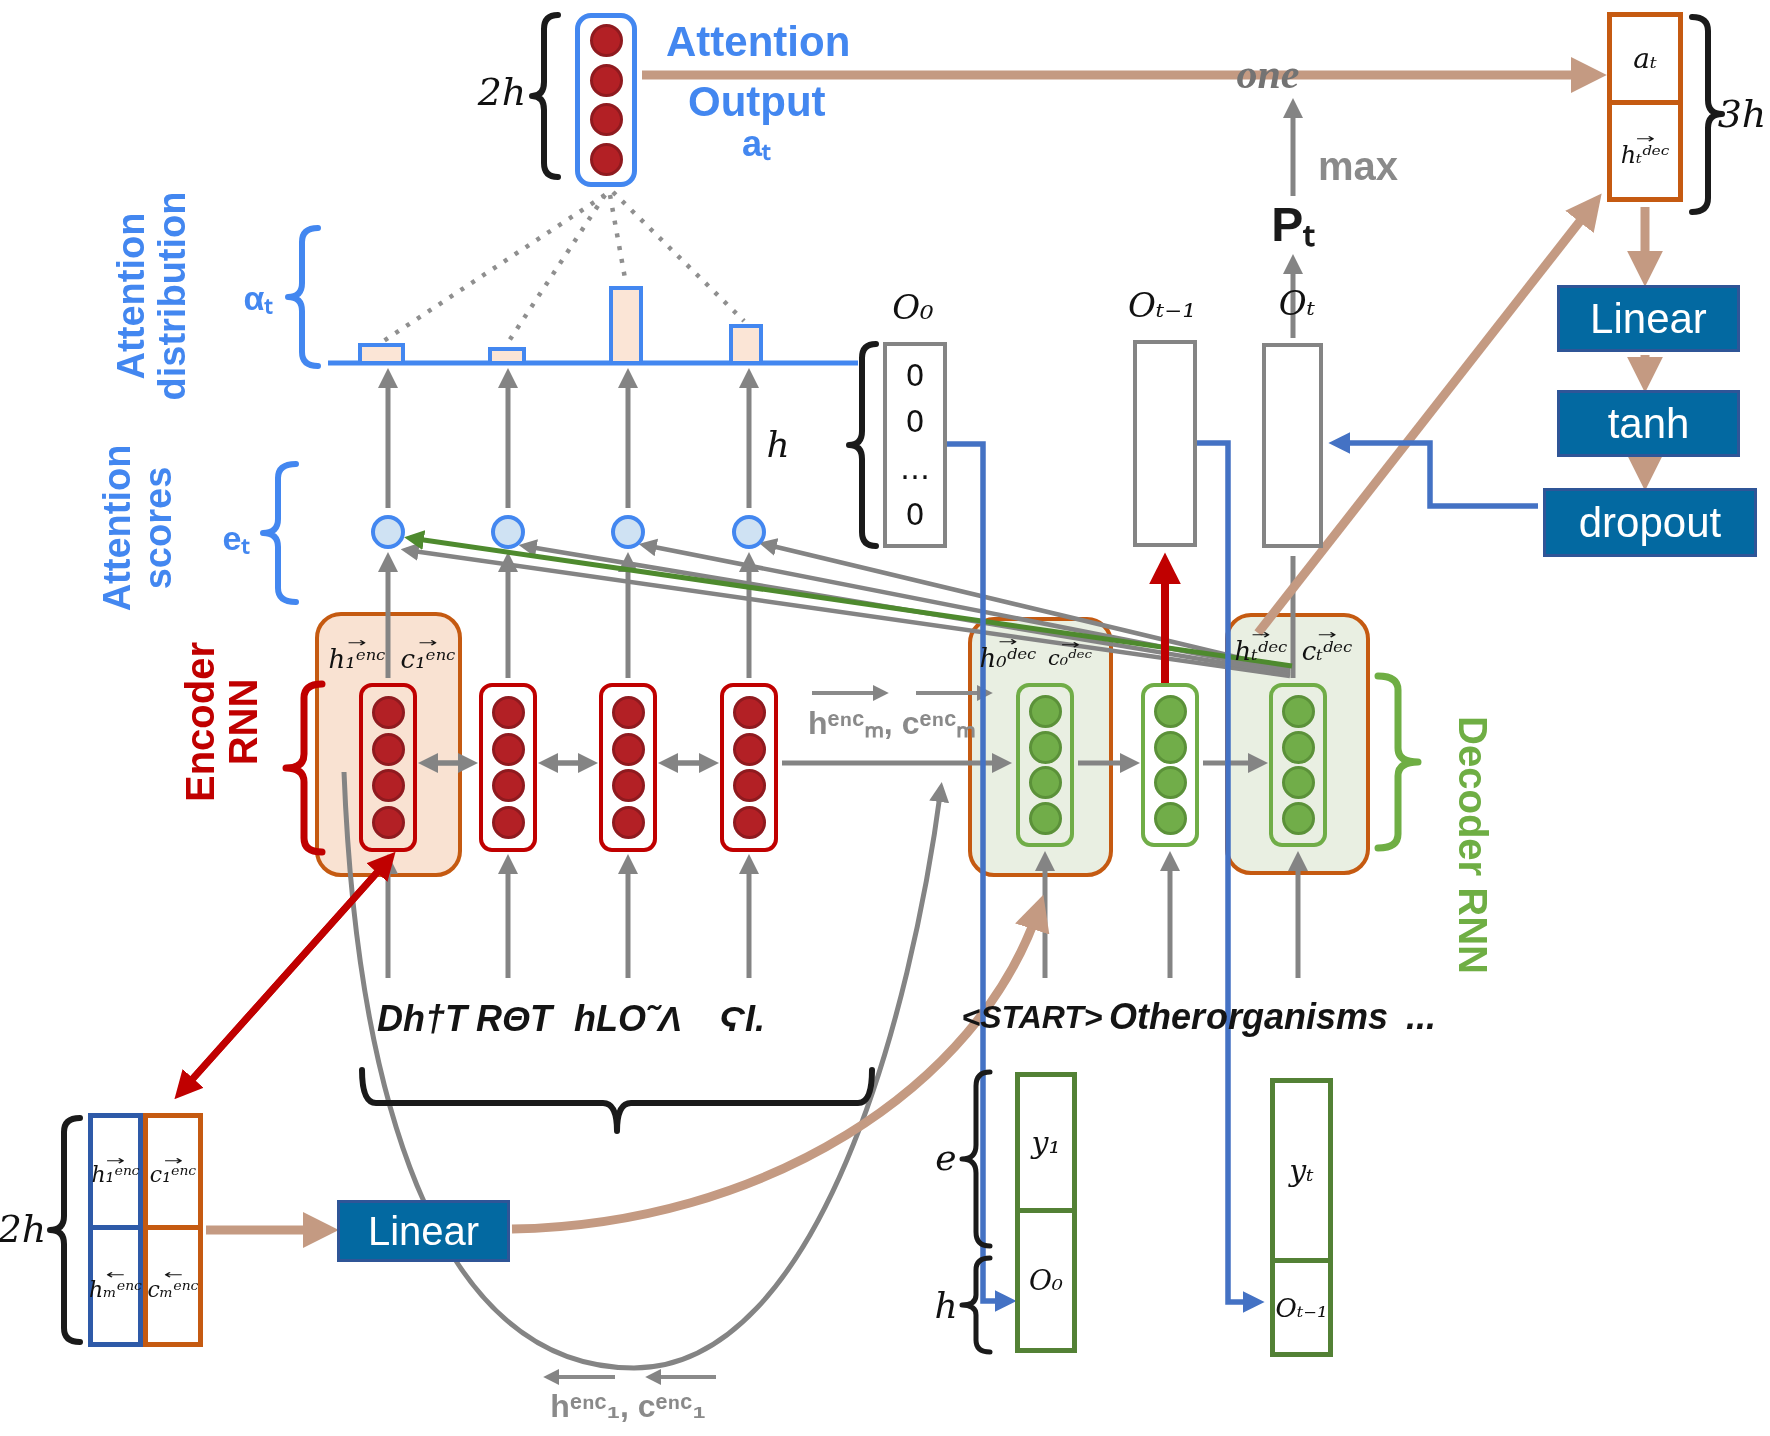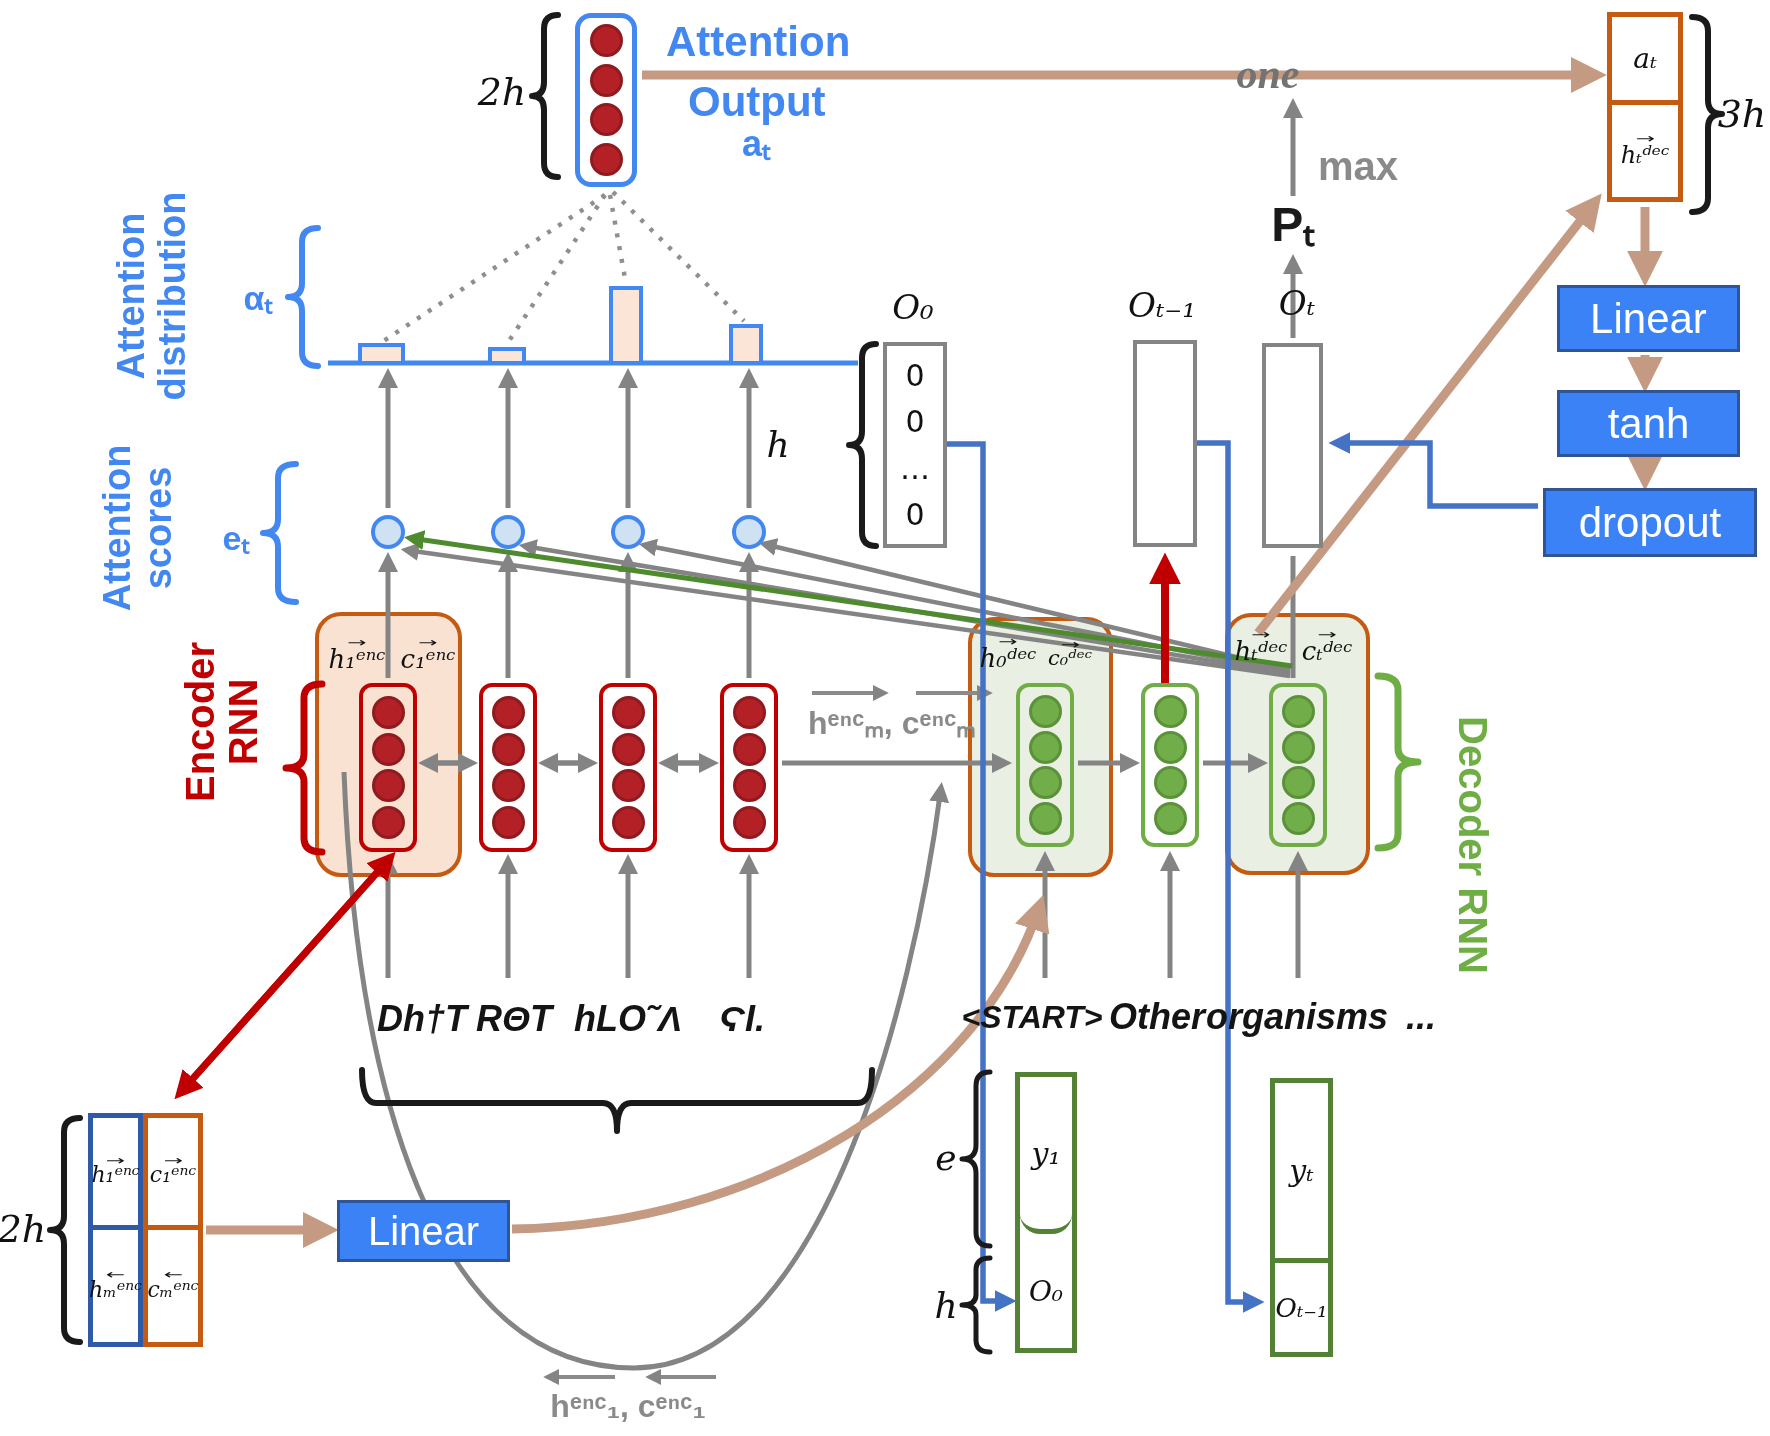--- a/index.html
+++ b/index.html
@@ -14,21 +14,21 @@
   .rot-cw{transform:translate(-50%,-50%) rotate(90deg);text-align:center;white-space:nowrap;}
   .cell{position:absolute;border-radius:13px;display:flex;flex-direction:column;align-items:center;
         justify-content:space-evenly;box-sizing:border-box;padding:6px 0;background:transparent;z-index:3;}
   .enc-cell{border:4px solid #c00000;width:58px;height:169px;}
   .dec-cell{border:4px solid #70ad47;width:58px;height:164px;}
   .dot{width:33px;height:33px;border-radius:50%;box-sizing:border-box;}
   .dot-red{background:#b32025;border:3px solid #8f1a1f;}
   .dot-green{background:#71ad49;border:3px solid #5b9139;}
   .hl{position:absolute;border:4px solid #c55a11;border-radius:26px;box-sizing:border-box;z-index:1;}
   .obox{position:absolute;border:4px solid #848484;box-sizing:border-box;z-index:3;background:transparent;}
-  .bluebox{position:absolute;background:#3b82f6;border:3px solid #2f5597;color:#fff;display:flex;
+  .bluebox{position:absolute;background:#0369a1;border:3px solid #2f5597;color:#fff;display:flex;
            align-items:center;justify-content:center;box-sizing:border-box;z-index:3;}
   .gbox{position:absolute;border:5px solid #538135;box-sizing:border-box;z-index:3;display:flex;flex-direction:column;}
   .gcell{display:flex;align-items:center;justify-content:center;box-sizing:border-box;}
   .vec{display:inline-flex;flex-direction:column;align-items:center;line-height:1;}
   .vec .va{font-style:normal;font-size:0.8em;line-height:0.55;transform:scaleX(1.8);font-family:"DejaVu Sans",sans-serif;color:#111;}
   .word{font-style:italic;font-weight:700;color:#141414;font-family:"Liberation Sans","DejaVu Sans",sans-serif;}
   svg{z-index:2;}
   .txt{z-index:4;}
 </style>
 </head>
@@ -365,21 +365,21 @@
         </span>
     </div>
   </div>
   <div class="bluebox" style="left:337px;top:1200px;width:173px;height:62px;font-size:40px;">
       <span>Linear</span>
     </div>
 
   <div class="abs ctr math txt" style="left:946px;top:1157px;font-size:36px;">e</div>
   <div class="abs ctr math txt" style="left:946px;top:1305px;font-size:36px;">h</div>
   <div class="gbox" style="left:1015px;top:1072px;width:62px;height:281px;">
-    <div class="gcell" style="height:157px;border-bottom:5px solid #538135;border-radius:20px;">
+    <div class="gcell" style="height:136px;border-bottom:5px solid #538135;">
       <span class="math" style="font-size:30px;">y₁</span>
     </div>
     <div class="gcell" style="flex:1;">
       <span class="math" style="font-size:28px;">O₀</span>
     </div>
   </div>
   <div class="gbox" style="left:1270px;top:1078px;width:63px;height:279px;">
     <div class="gcell" style="height:180px;border-bottom:5px solid #538135;">
       <span class="math" style="font-size:30px;">yₜ</span>
     </div>

